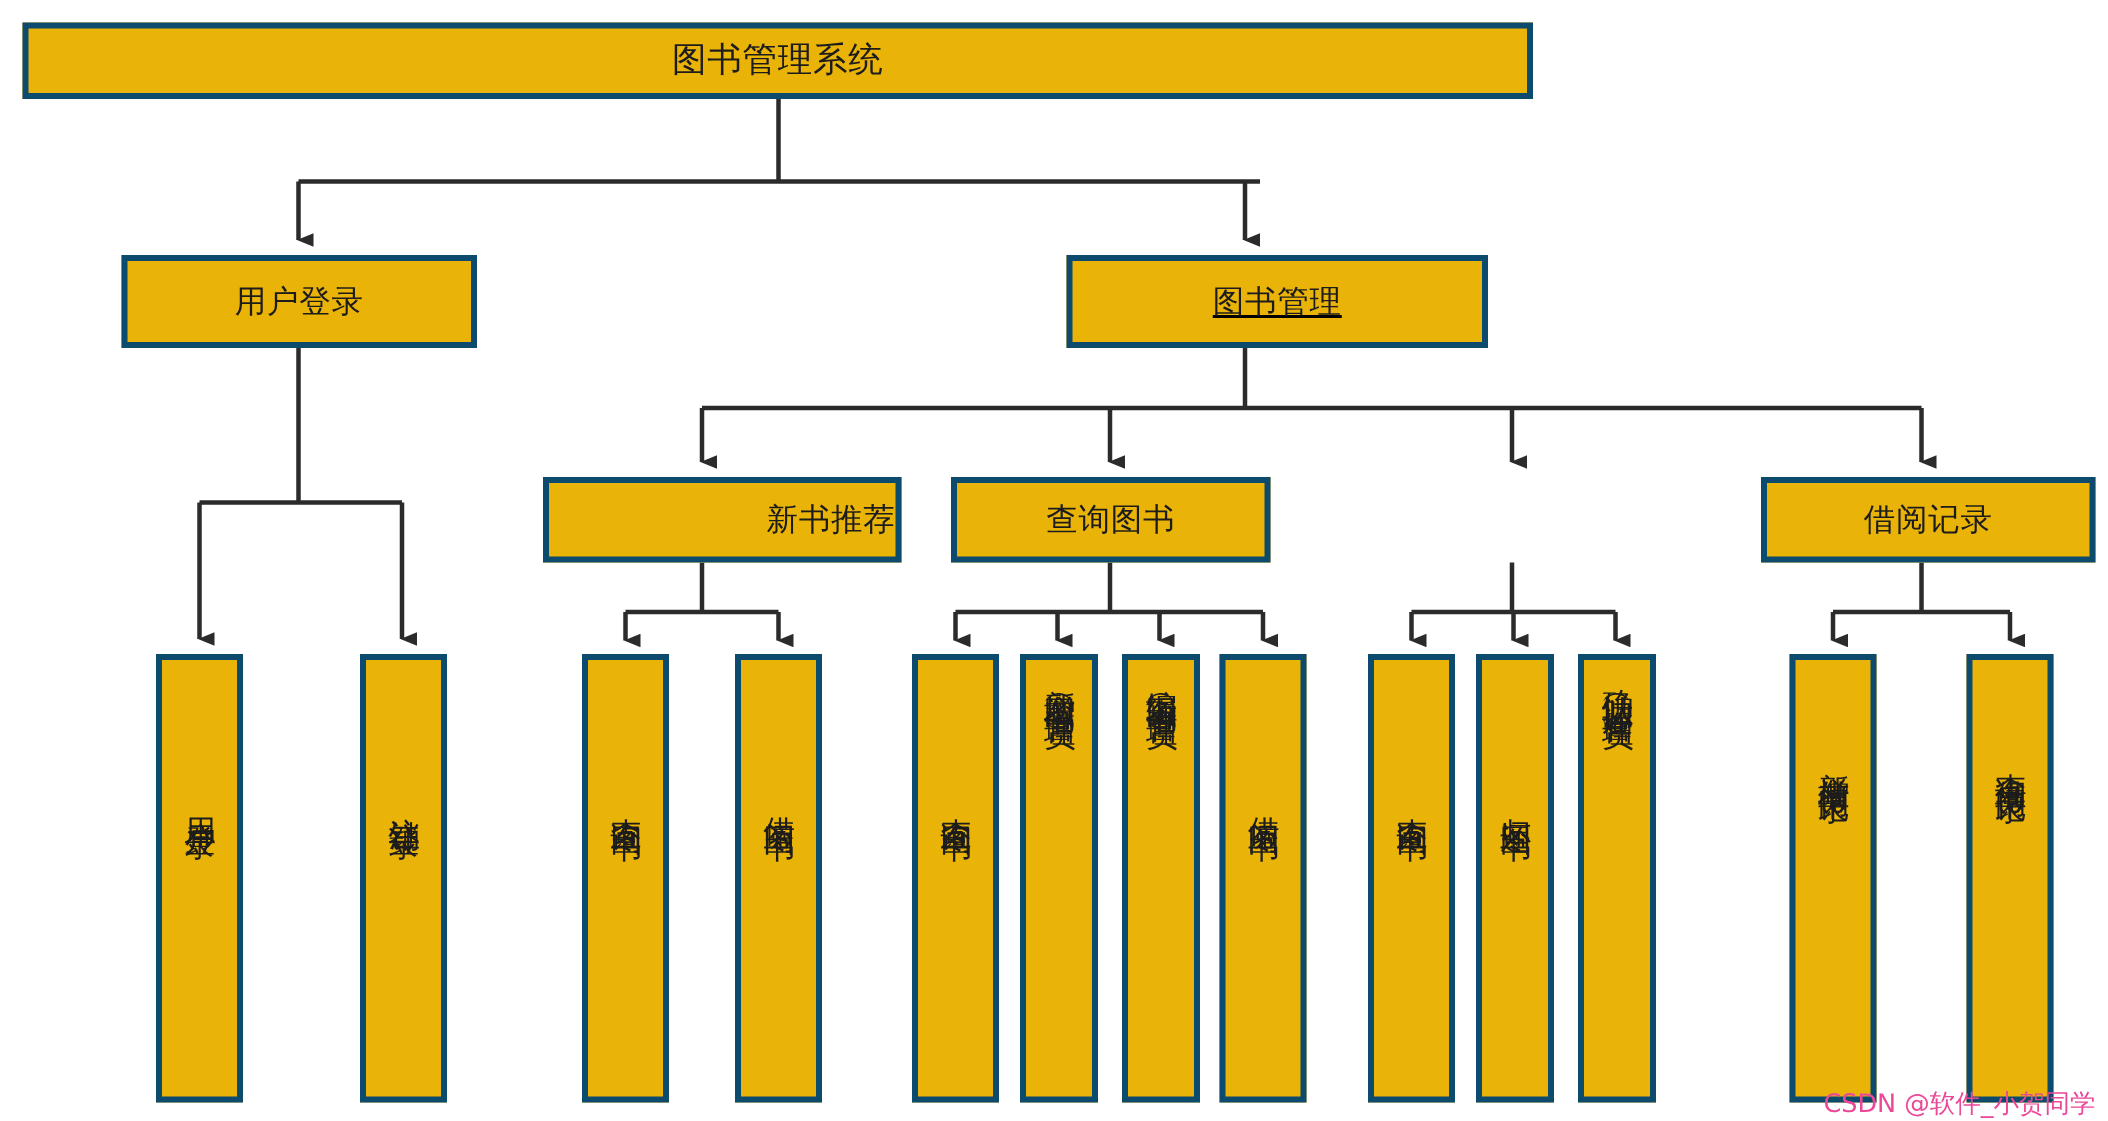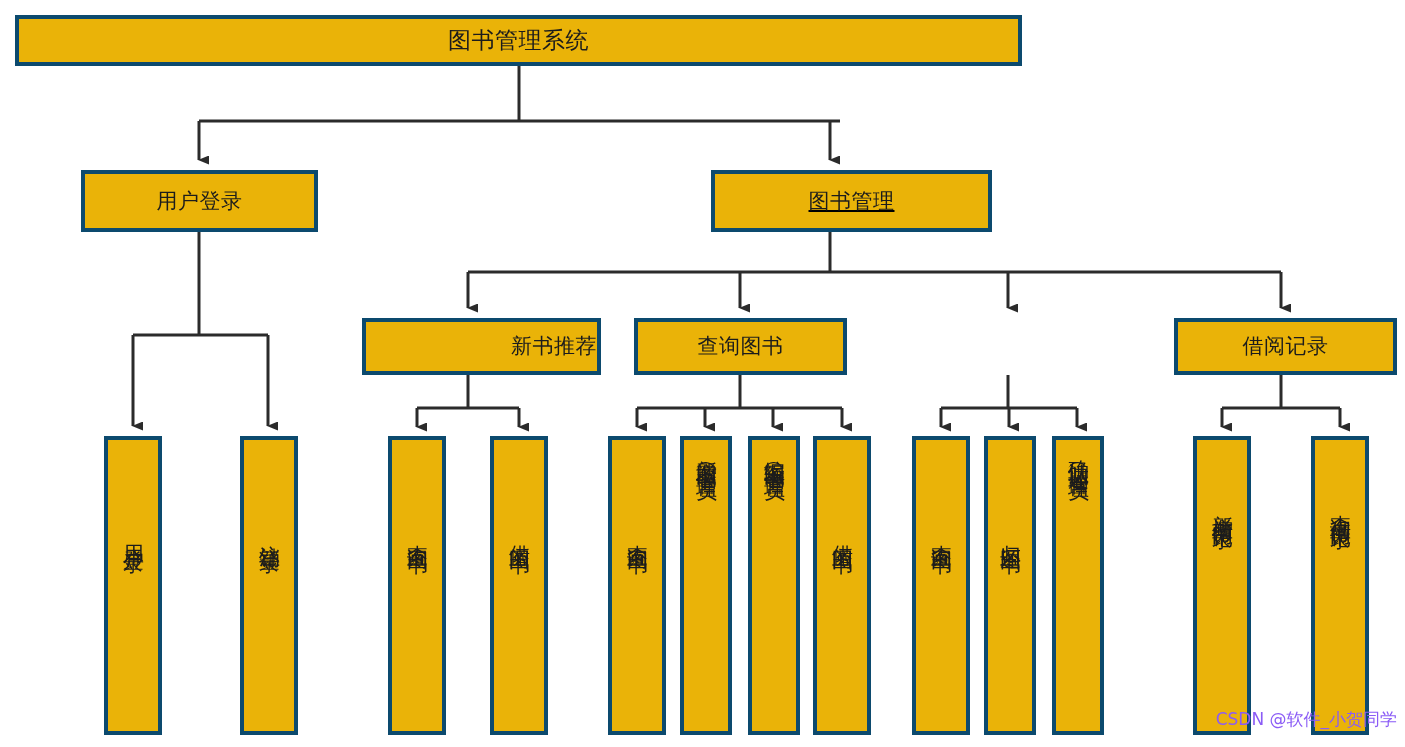--- a/index.html
+++ b/index.html
@@ -73,23 +73,23 @@
   }
   
   .node-leaf.leaf-long { padding-top: 3px; }
   .node-leaf.leaf-mid  { padding-top: 58px; }
   .node-leaf.leaf-short{ padding-top: 88px; }
 
   
   #watermark {
     position: absolute;
     right: 8px;
-    bottom: 16px;
+    bottom: 0;
     font-size: 17px;
-    color: #8b5cf6;
+    color: #ec4899;
     font-family: "DejaVu Sans", "Liberation Sans", sans-serif;
     white-space: nowrap;
     pointer-events: none;
     user-select: none;
   }
 </style>
 </head>
 <body>
 
 <div id="diagram-root">

